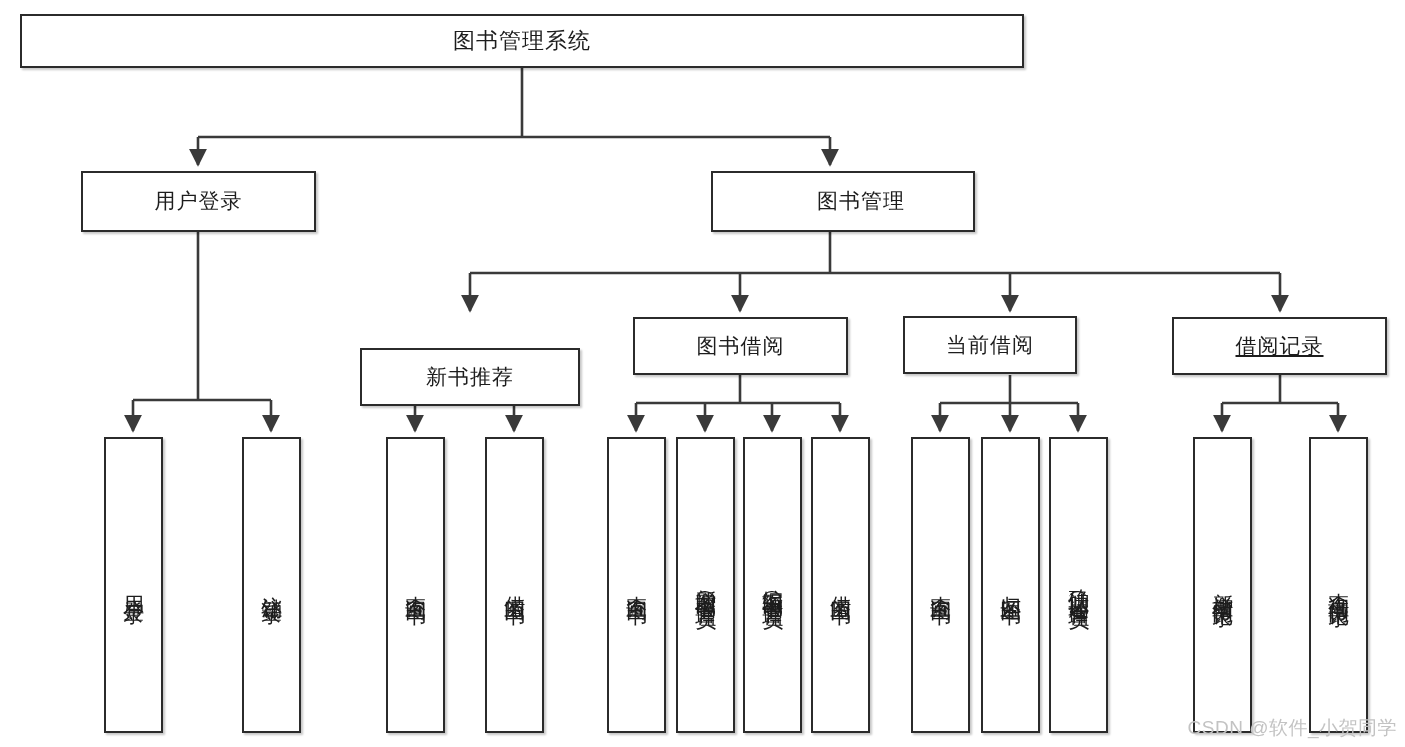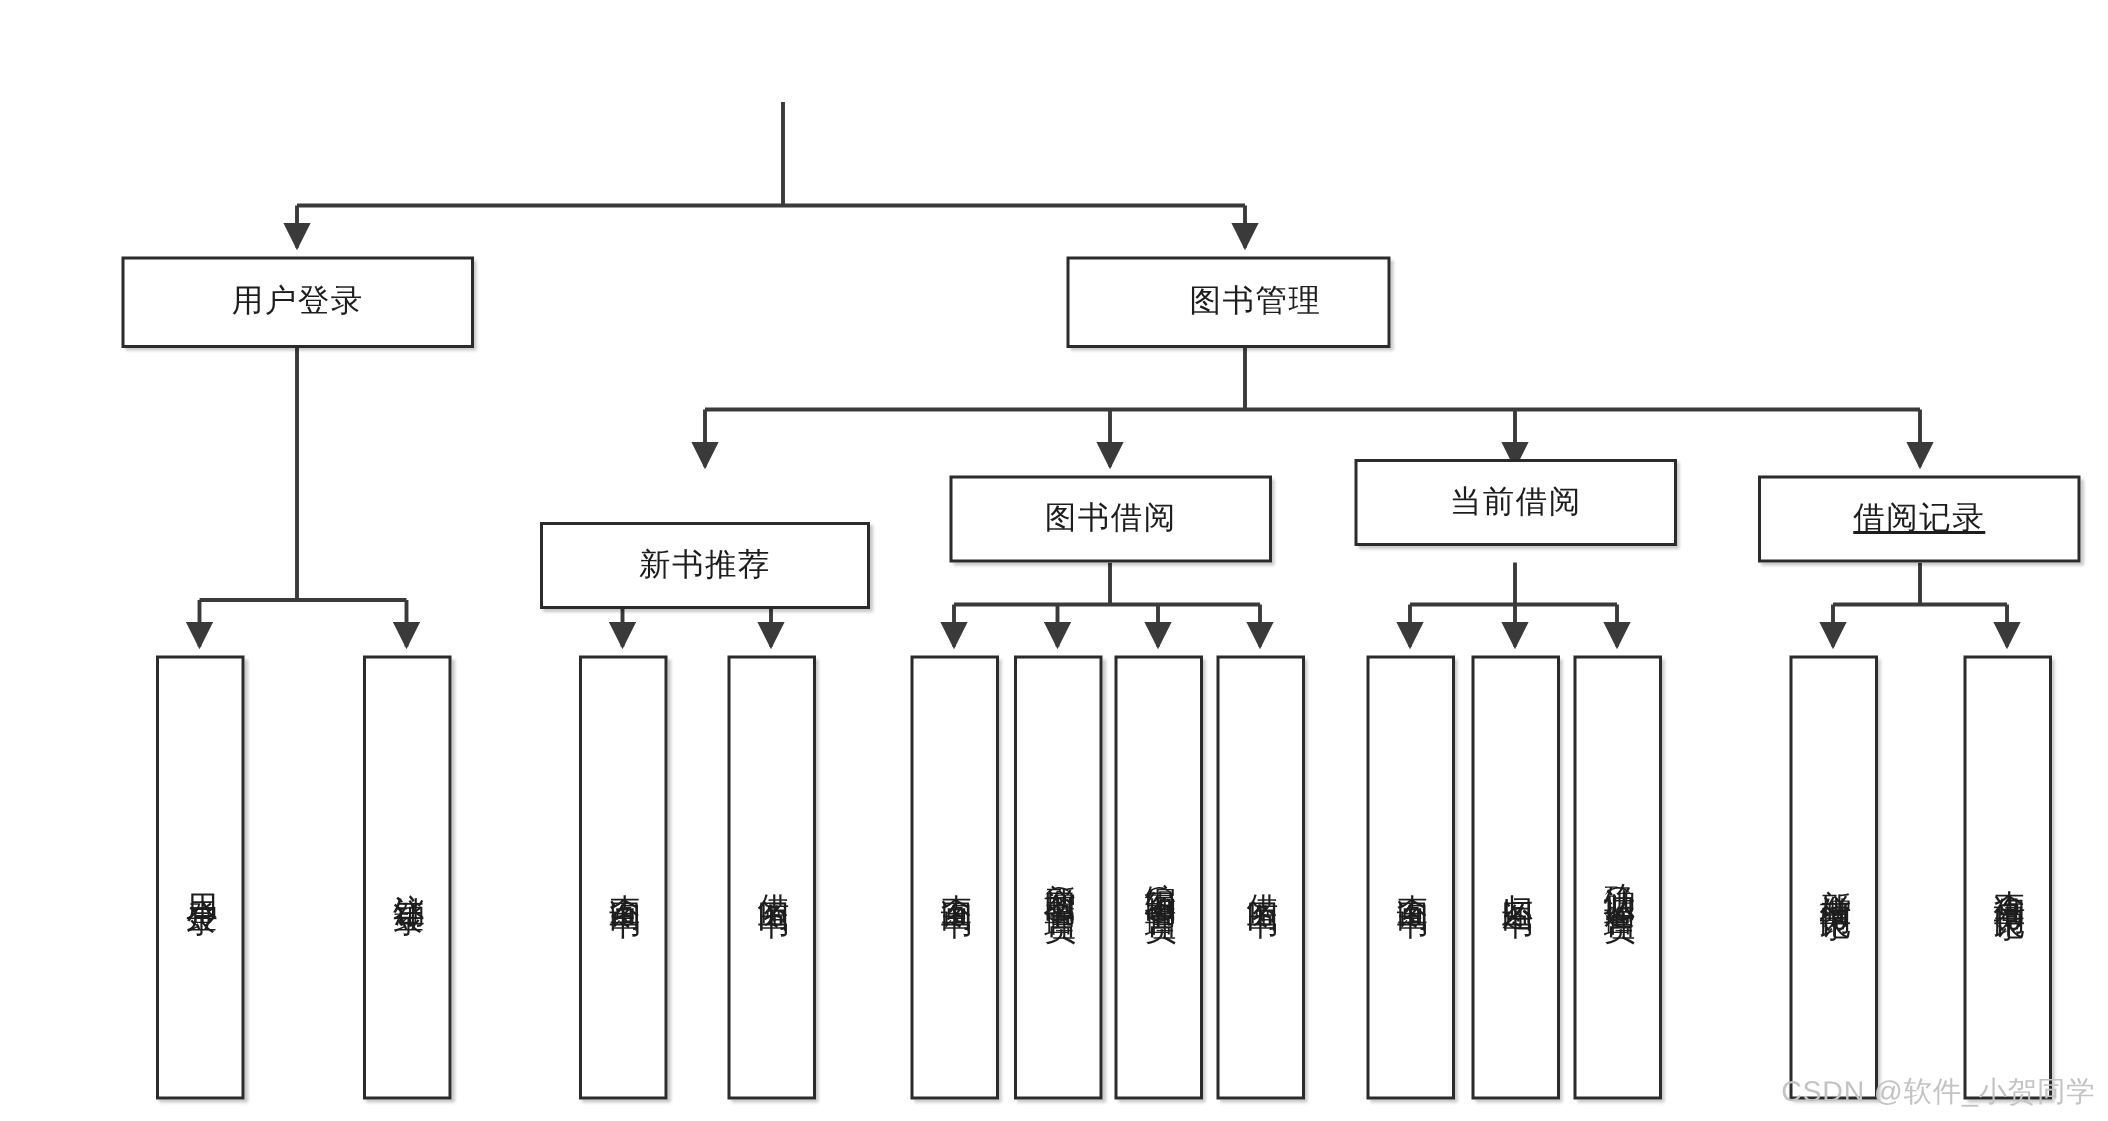--- a/index.html
+++ b/index.html
@@ -124,35 +124,38 @@
       <path d="M 1078 403 L 1078 431" marker-end="url(#arrow)"></path>
 
       <path d="M 1280 375 L 1280 403"></path>
       <path d="M 1222 403 L 1338 403"></path>
       <path d="M 1222 403 L 1222 431" marker-end="url(#arrow)"></path>
       <path d="M 1338 403 L 1338 431" marker-end="url(#arrow)"></path>
 
     </g>
   </svg>
 
+  <div class="node horiz root" style="left:20px; top:14px; width:1004px; height:54px;">
+    <span class="label">图书管理系统</span>
+  </div>
 
   <div class="node horiz" style="left:81px; top:171px; width:235px; height:61px;">
     <span class="label">用户登录</span>
   </div>
-  <div class="node horiz" style="left:711px; top:171px; width:216px; height:61px;padding-left:36px;">
+  <div class="node horiz" style="left:711px; top:171px; width:264px; height:61px;padding-left:36px;">
     <span class="label">图书管理</span>
   </div>
 
   <div class="node horiz" style="left:360px; top:317px; width:220px; height:58px;margin-top:31px;">
     <span class="label">新书推荐</span>
   </div>
   <div class="node horiz" style="left:633px; top:317px; width:215px; height:58px;">
     <span class="label">图书借阅</span>
   </div>
-  <div class="node horiz" style="left:903px; top:306px; width:215px; height:58px;">
+  <div class="node horiz" style="left:903px; top:316px; width:174px; height:58px;">
     <span class="label">当前借阅</span>
   </div>
   <div class="node horiz" style="left:1172px; top:317px; width:215px; height:58px;text-decoration:underline;">
     <span class="label">借阅记录</span>
   </div>
 
   <div class="node vert" style="left:104px; top:437px; width:59px; height:296px;">
     <span class="label">用户登录</span>
   </div>
   <div class="node vert" style="left:242px; top:437px; width:59px; height:296px;">

